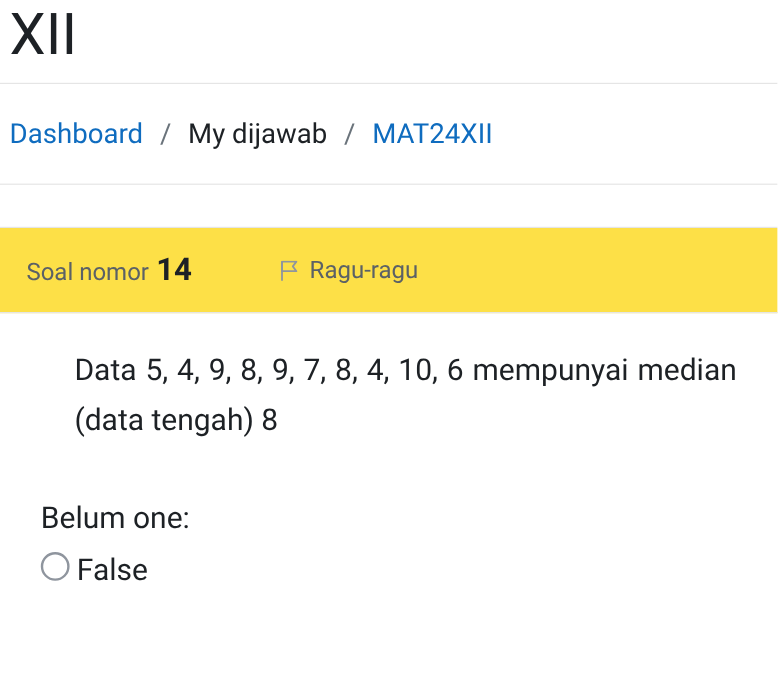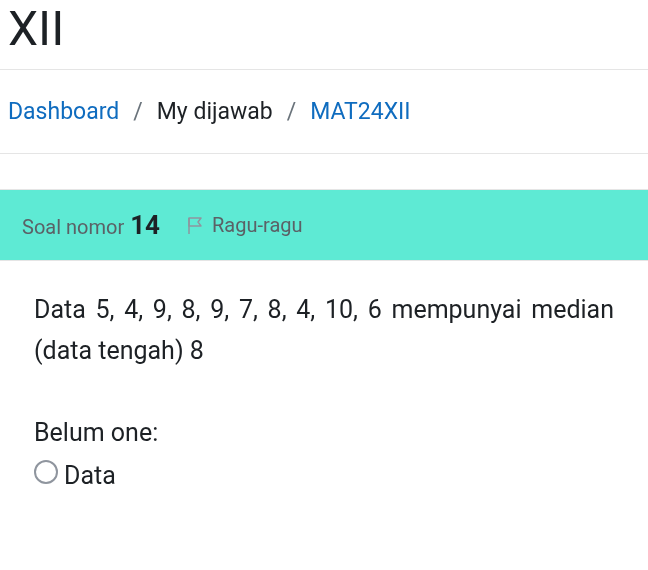--- a/index.html
+++ b/index.html
@@ -36,21 +36,21 @@
       color: #6a737b;
     }
     .breadcrumb-current {
       color: #1d2125;
     }
     .spacer {
       height: 36px;
       border-bottom: 1px solid #e5e5e5;
     }
     .question-header {
-      background: #5eead4;
+      background: #fde047;
       padding: 20px 22px;
       display: flex;
       align-items: center;
       gap: 28px;
       border-bottom: 1px solid #e5e5e5;
       font-size: 20px;
       color: #5b6166;
     }
     .question-number-label {
       display: flex;
@@ -60,35 +60,37 @@
     .question-number {
       font-size: 26px;
       font-weight: 700;
       color: #1d2125;
     }
     .flag-group {
       display: flex;
       align-items: center;
       gap: 8px;
       cursor: pointer;
+      margin-left: 46px;
     }
     .flag-icon {
       width: 16px;
       height: 18px;
       display: inline-block;
     }
     .question-body {
       padding: 28px 34px 12px 34px;
     }
     .question-text {
       font-size: 25px;
       line-height: 1.65;
       text-align: justify;
       color: #1d2125;
       margin-bottom: 46px;
+      margin-left: 28px;
     }
     .prompt {
       font-size: 25px;
       color: #1d2125;
       margin-bottom: 14px;
     }
     .option-row {
       display: flex;
       align-items: center;
       gap: 6px;
@@ -154,15 +156,15 @@
   </span>
 </div>
 
 <div class="question-body">
   <p class="question-text">Data 5, 4, 9, 8, 9, 7, 8, 4, 10, 6 mempunyai median (data tengah) 8</p>
   <p class="prompt">Belum one:</p>
 
 
   <div class="option-row">
     <input type="radio" name="answer" class="radio" id="opt-false" style="">
-    <label for="opt-false" class="option-label">Data</label>
+    <label for="opt-false" class="option-label">False</label>
   </div>
 </div>
 
 </body></html>

